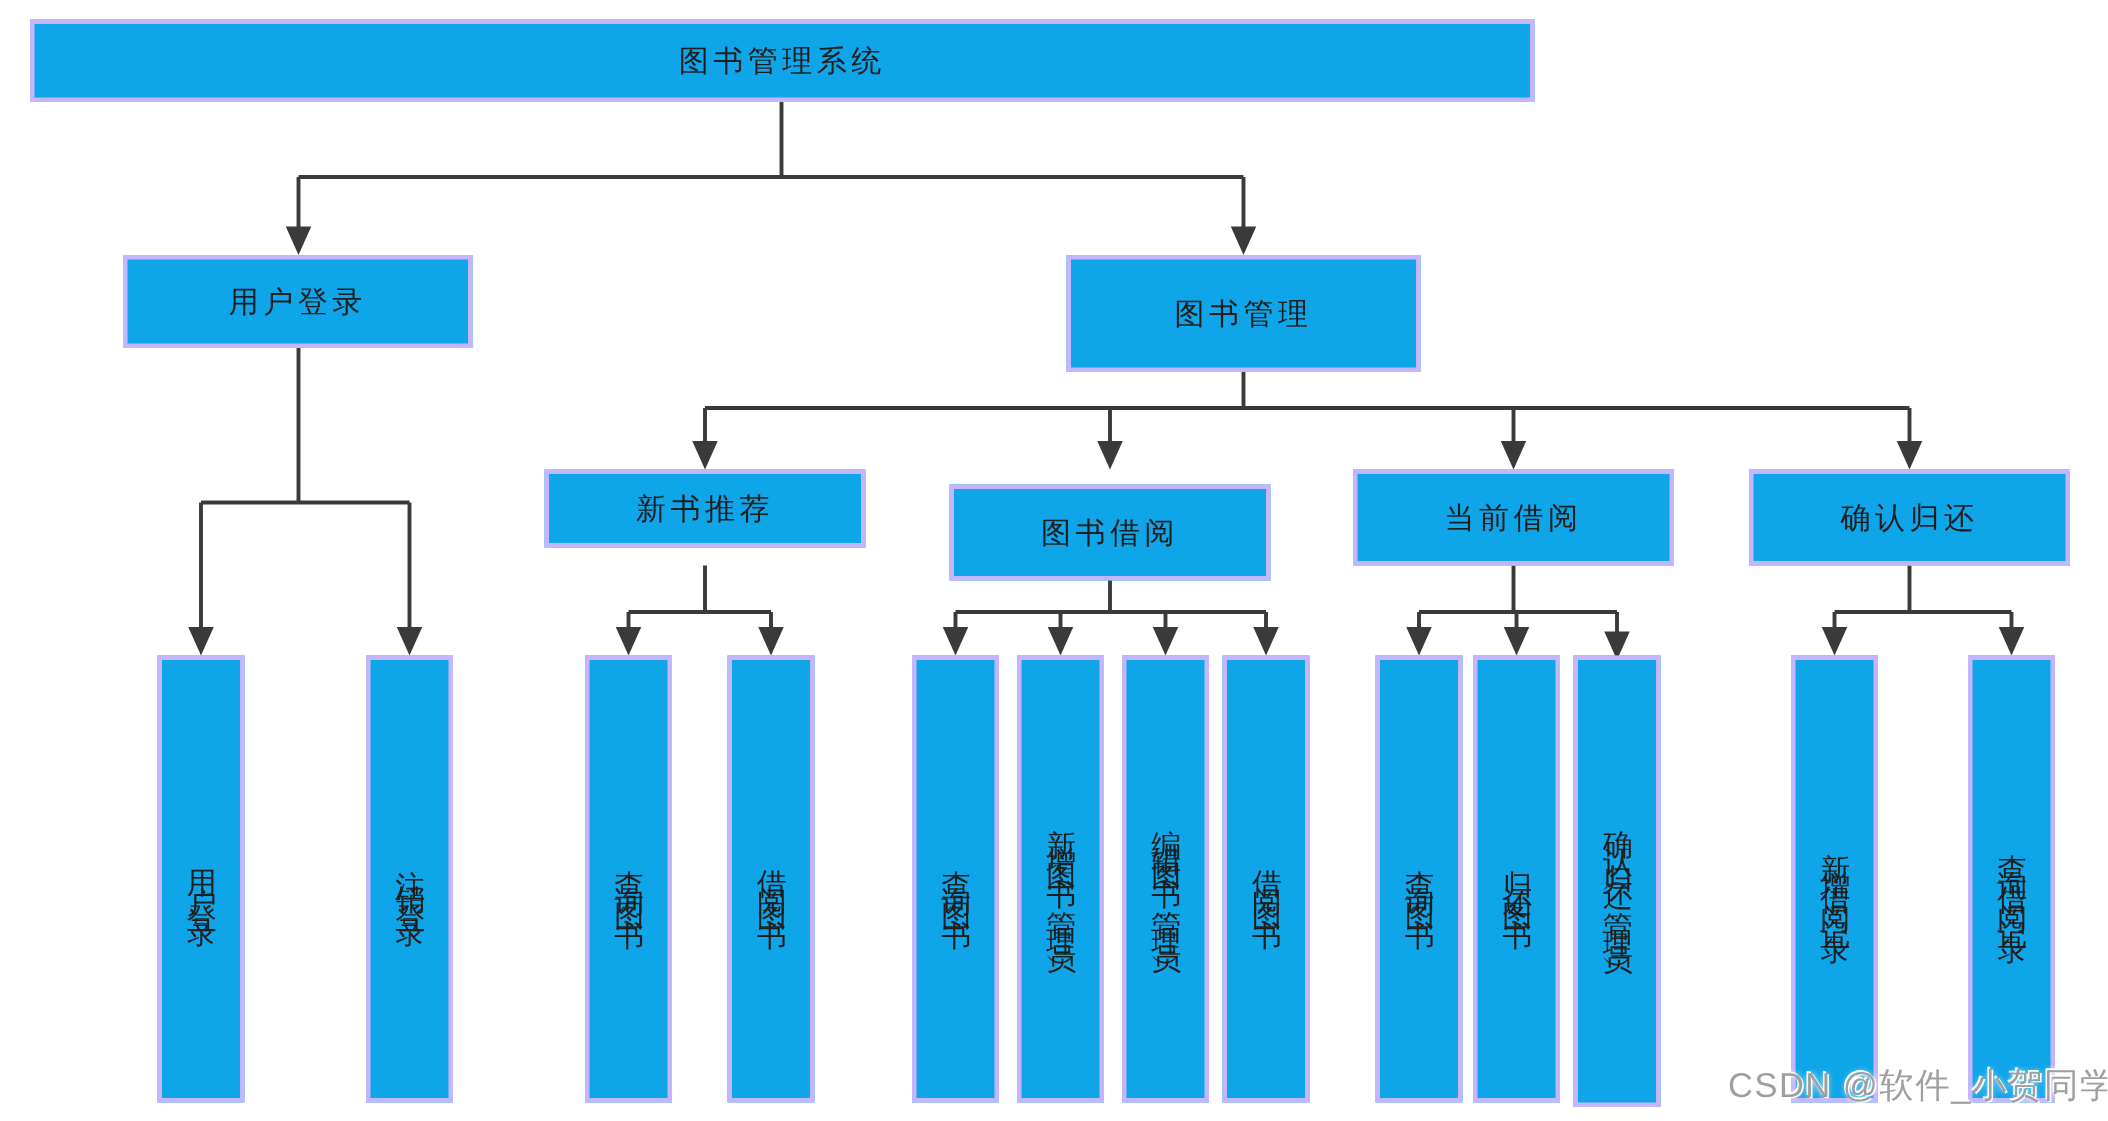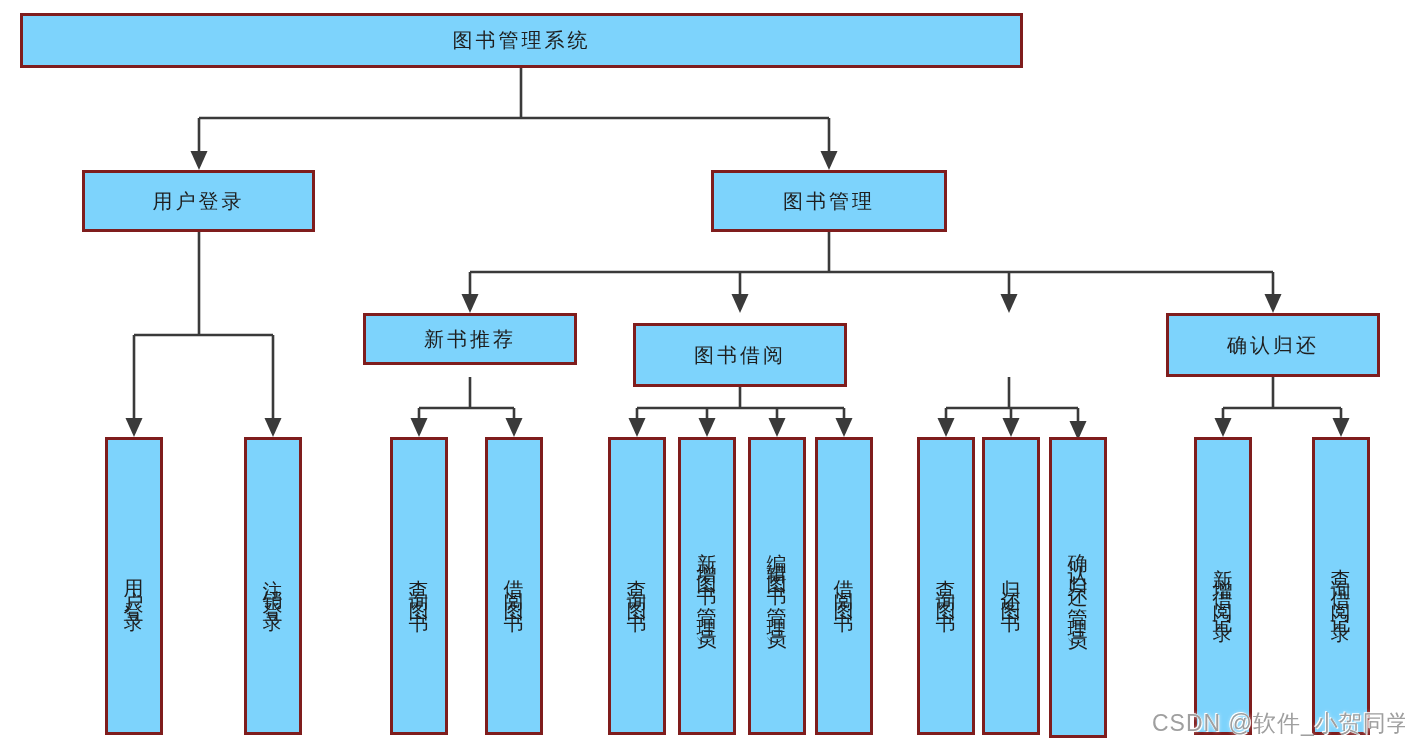--- a/index.html
+++ b/index.html
@@ -2,22 +2,22 @@
 <html><head>
 <meta charset="utf-8">
 <style>
   html,body{margin:0;padding:0;background:#fff;}
   .canvas{
     position:relative;width:1405px;height:747px;background:#ffffff;
     font-family:"Liberation Sans",sans-serif;overflow:hidden;
   }
   #wires{position:absolute;left:0;top:0;}
   .hbox,.vbox{
-    position:absolute;box-sizing:border-box;border:3px solid #7f1d1d;
-    background:#7dd3fc;display:flex;align-items:center;justify-content:center;
+    position:absolute;box-sizing:border-box;border:3px solid #c4b5fd;
+    background:#0ea5e9;display:flex;align-items:center;justify-content:center;
     color:#1e1e1e;
   }
   .hbox{font-size:20px;letter-spacing:3px;font-weight:400;}
   .vbox{font-size:20px;}
   .vbox .vtext{
     writing-mode:vertical-rl;text-orientation:mixed;
     letter-spacing:11px;line-height:1;white-space:nowrap;
   }
   .watermark{
     position:absolute;left:1152px;top:708px;font-size:23px;color:#9f9f9f;
@@ -84,29 +84,32 @@
       <polygon points="1332.5,418 1349.5,418 1341,437" fill="#3a3a3a"></polygon>
     </svg>
 
   <div class="hbox" style="left:20px;top:13px;width:1003px;height:55px">
     <span>图书管理系统</span>
   </div>
 
   <div class="hbox" style="left:82px;top:170px;width:233px;height:62px">
     <span>用户登录</span>
   </div>
-  <div class="hbox" style="left:711px;top:170px;width:236px;height:62px">
+  <div class="hbox" style="left:711px;top:170px;width:236px;height:78px">
     <span>图书管理</span>
   </div>
 
   <div class="hbox" style="left:363px;top:313px;width:214px;height:52px">
     <span>新书推荐</span>
   </div>
   <div class="hbox" style="left:633px;top:323px;width:214px;height:64px">
     <span>图书借阅</span>
+  </div>
+  <div class="hbox" style="left:902px;top:313px;width:214px;height:64px">
+    <span>当前借阅</span>
   </div>
   <div class="hbox" style="left:1166px;top:313px;width:214px;height:64px">
     <span>确认归还</span>
   </div>
 
   <div class="vbox" style="left:105px;top:437px;width:58px;height:298px">
     <span class="vtext">用户登录</span>
   </div>
   <div class="vbox" style="left:244px;top:437px;width:58px;height:298px">
     <span class="vtext">注销登录</span>

